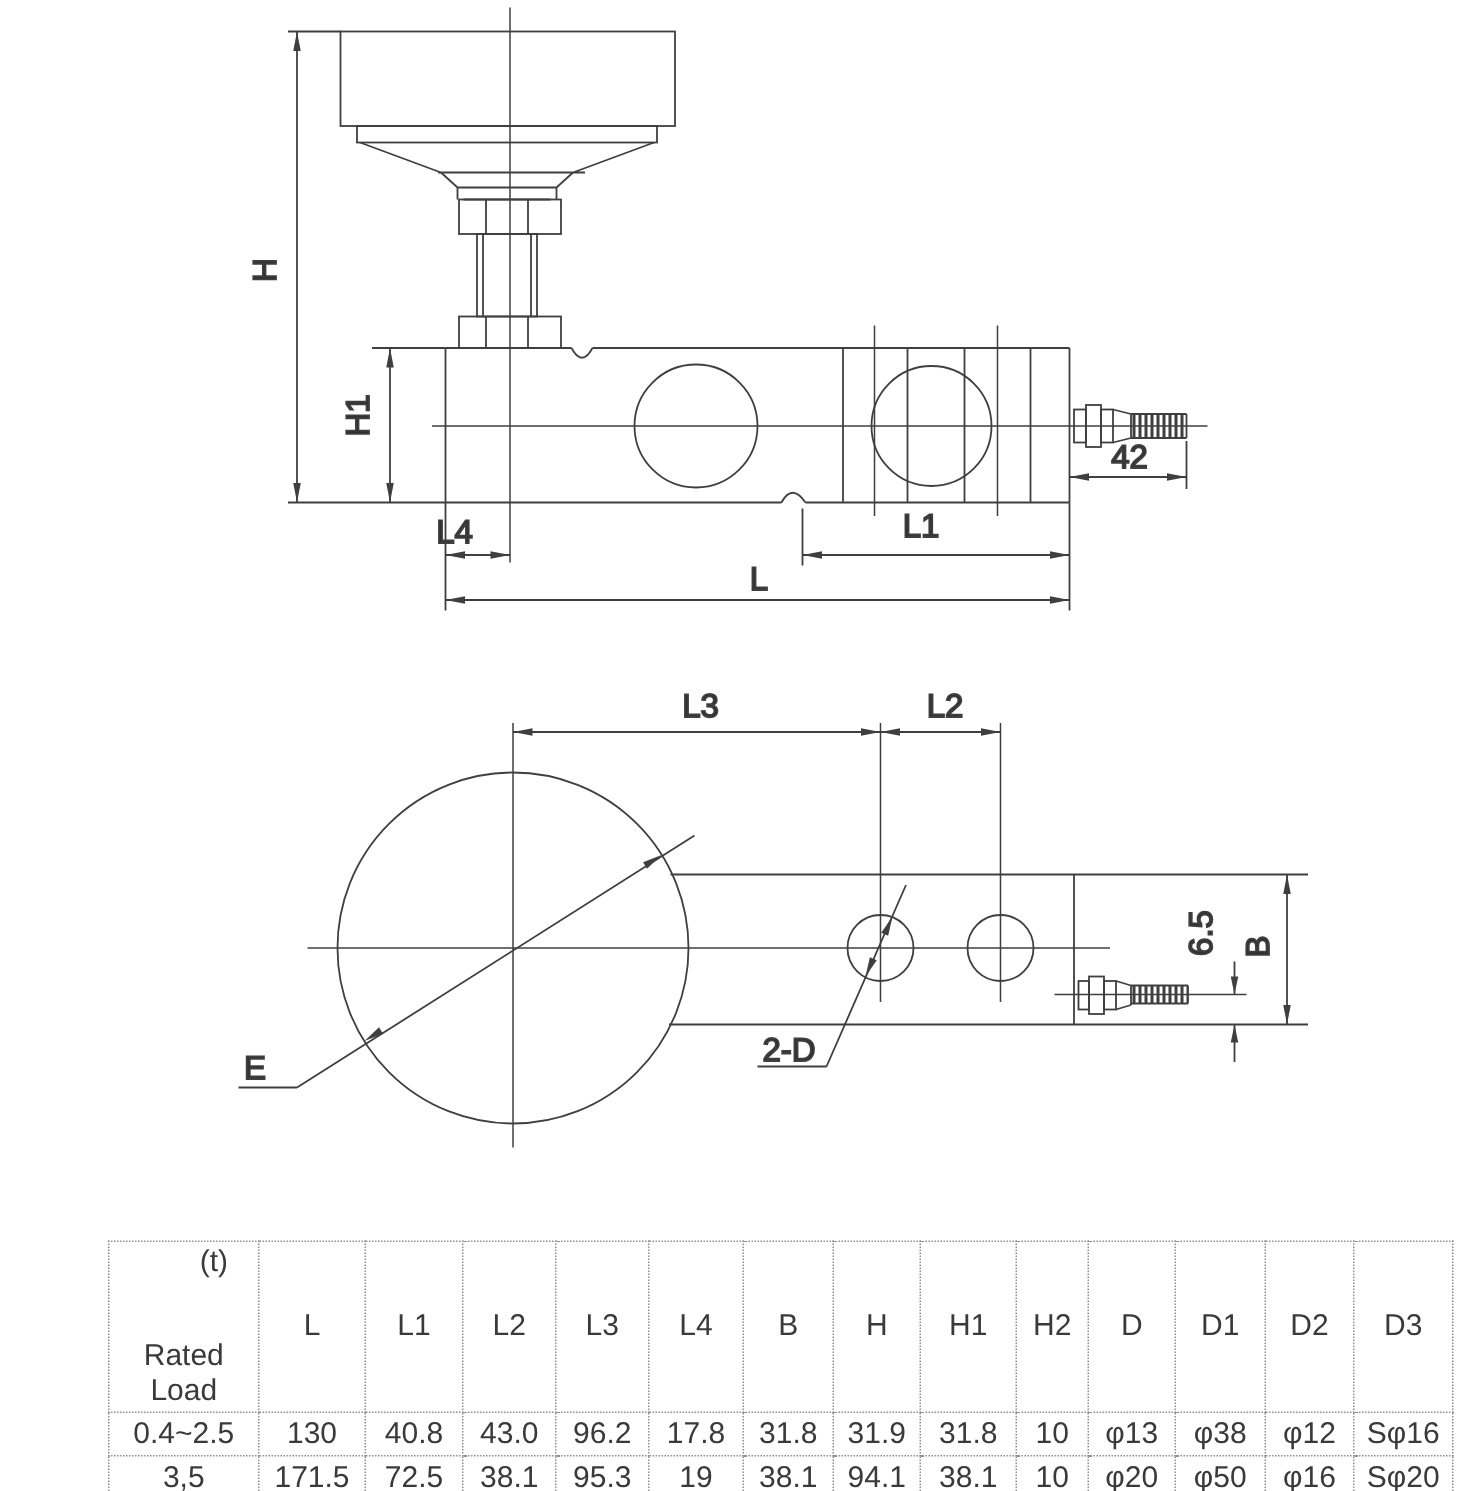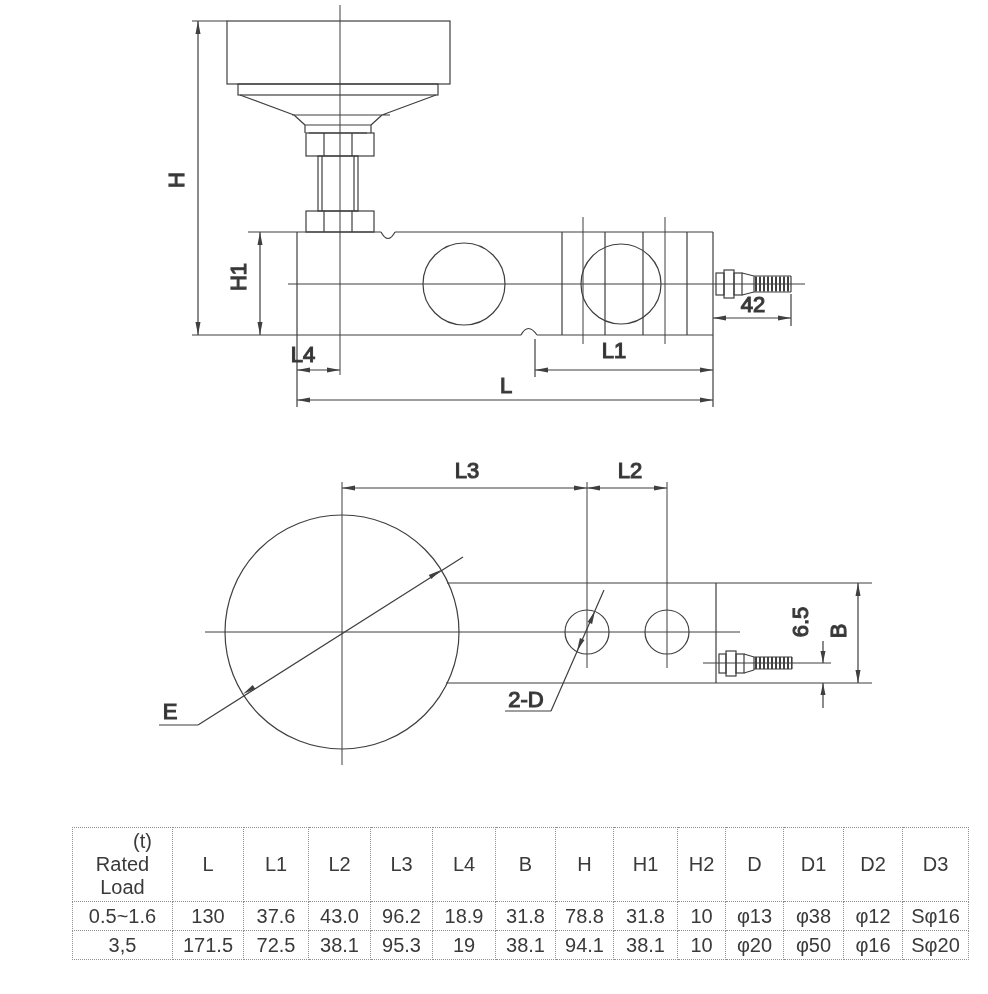--- a/index.html
+++ b/index.html
@@ -10,21 +10,21 @@
   
   #spec-table{position:absolute;left:72px;top:827px;width:896px;
               border-collapse:collapse;table-layout:fixed;
               font-size:20px;color:#3a3a3a;}
   #spec-table th,#spec-table td{border:1px dotted #8f8f8f;text-align:center;
               vertical-align:middle;font-weight:normal;padding:0;overflow:hidden;}
   #spec-table thead th{height:63px;}
   #spec-table tbody td{height:28px;}
   #spec-table .hdr-first{padding:2px 6px;}
   #spec-table .hdr-first .unit{display:block;text-align:right;padding-right:14px;}
-  #spec-table .hdr-first .rload{display:block;text-align:center;}
+  #spec-table .hdr-first .rload{display:block;text-align:center;margin-top:40px;}
 </style>
 </head>
 <body>
 
 <div id="stage">
 
 <svg id="drawing" width="988" height="994" viewBox="0 0 988 994">
   <g stroke="#3f3f3f" stroke-width="1.2" fill="none">
 
     <g>
@@ -211,28 +211,28 @@
           <th>H2</th>
           <th>D</th>
           <th>D1</th>
           <th>D2</th>
           <th>D3</th>
         </tr>
   </thead>
   <tbody>
 
   <tr>
-          <td>0.5~1.6</td>
+          <td>0.4~2.5</td>
           <td>130</td>
-          <td>37.6</td>
+          <td>40.8</td>
           <td>43.0</td>
           <td>96.2</td>
-          <td>18.9</td>
+          <td>17.8</td>
           <td>31.8</td>
-          <td>78.8</td>
+          <td>31.9</td>
           <td>31.8</td>
           <td>10</td>
           <td>φ13</td>
           <td>φ38</td>
           <td>φ12</td>
           <td>Sφ16</td>
         </tr>
         <tr>
           <td>3,5</td>
           <td>171.5</td>

